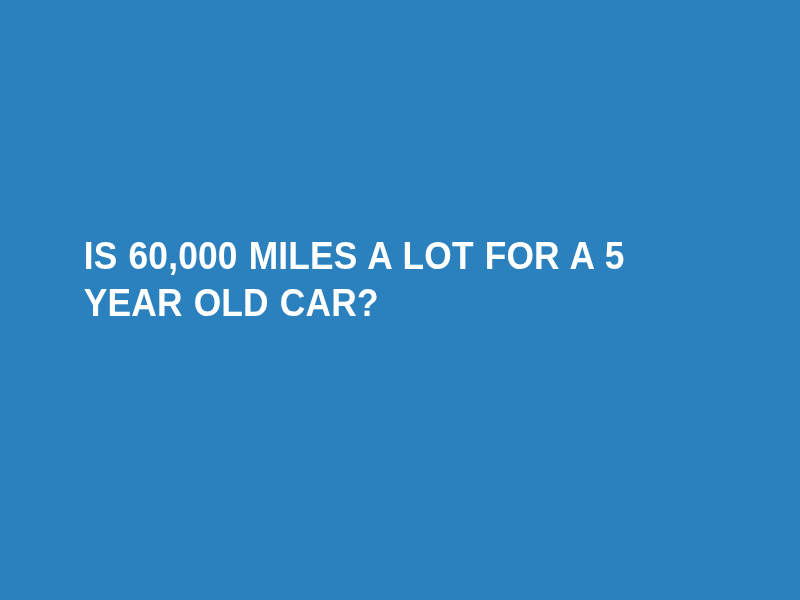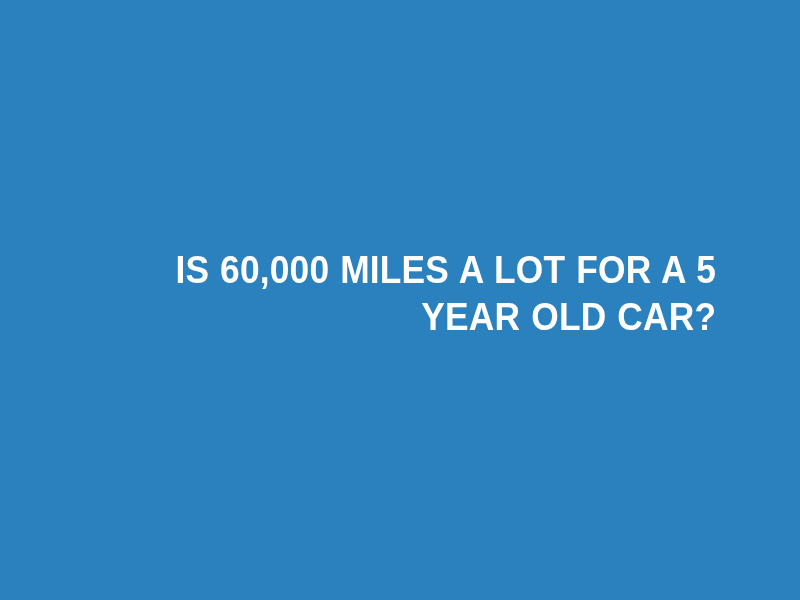--- a/index.html
+++ b/index.html
@@ -25,23 +25,23 @@
     display: flex;
     align-items: flex-start;
     justify-content: center;
   }
 
   
   .headline-block {
     position: absolute;
     left: 50%;
     transform: translateX(-50%);
-    top: 247px;
+    top: 233px;
     width: 680px;
-    text-align: right;
+    text-align: left;
   }
 
   .headline-title {
     margin: 0;
     padding: 0;
     color: #ffffff;
     font-family: "Liberation Sans", "DejaVu Sans", sans-serif;
     font-size: 38px;
     font-weight: 700;
     line-height: 47px;

